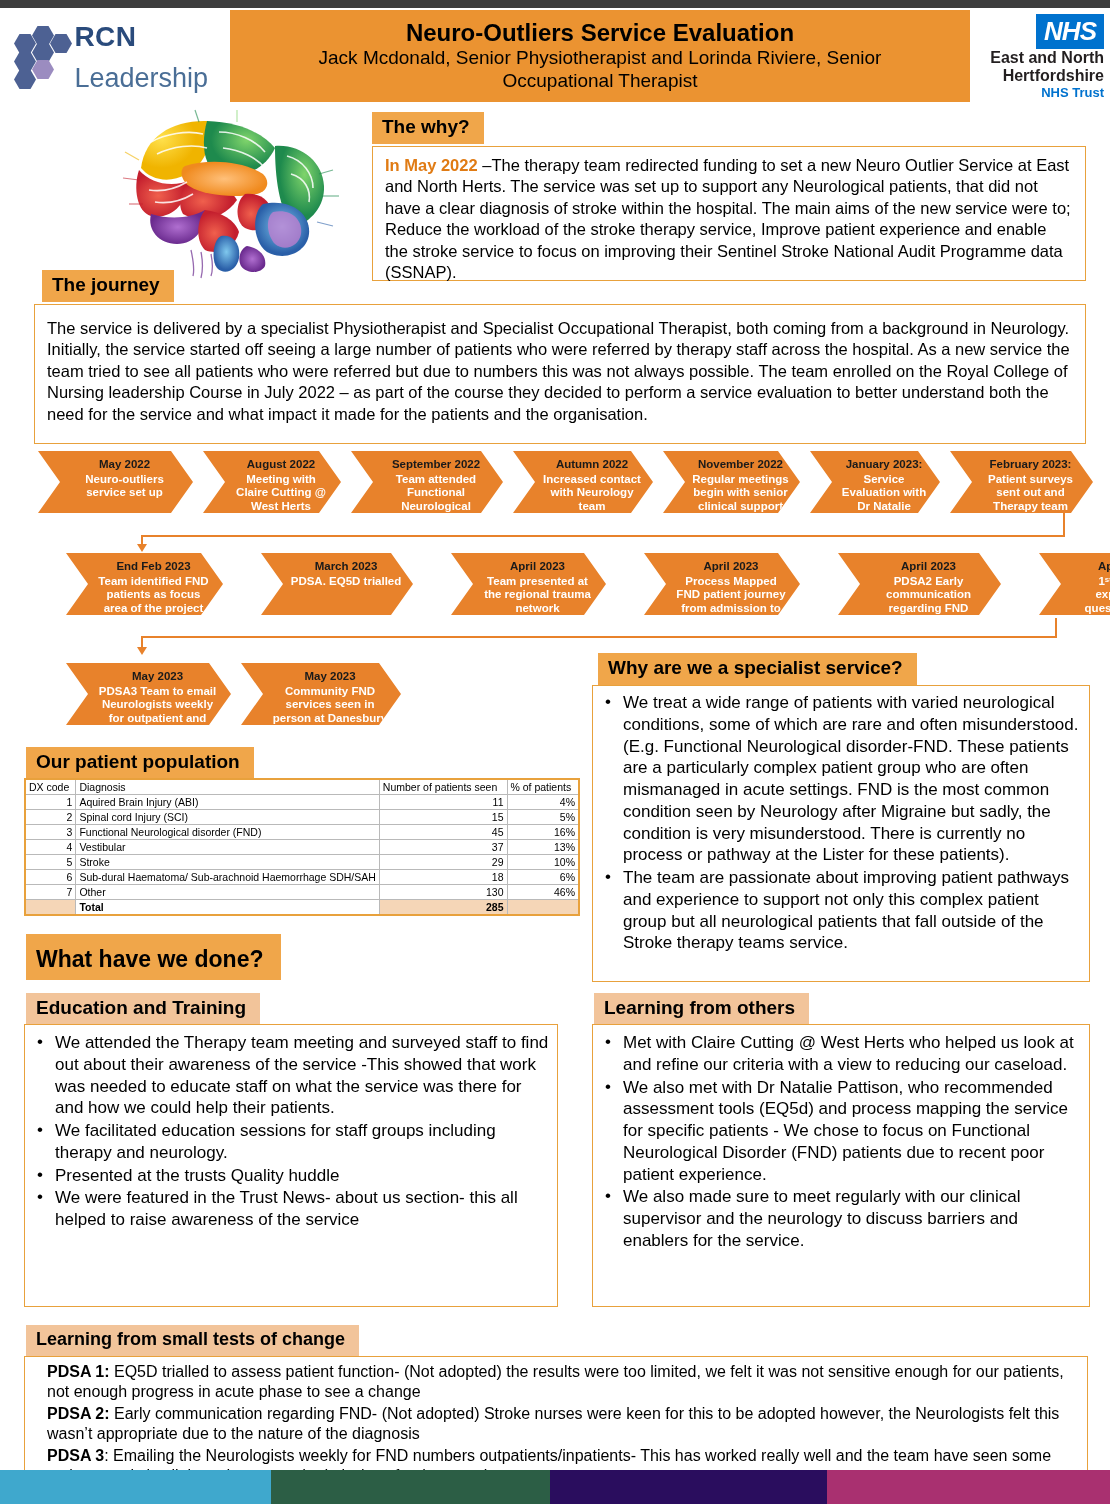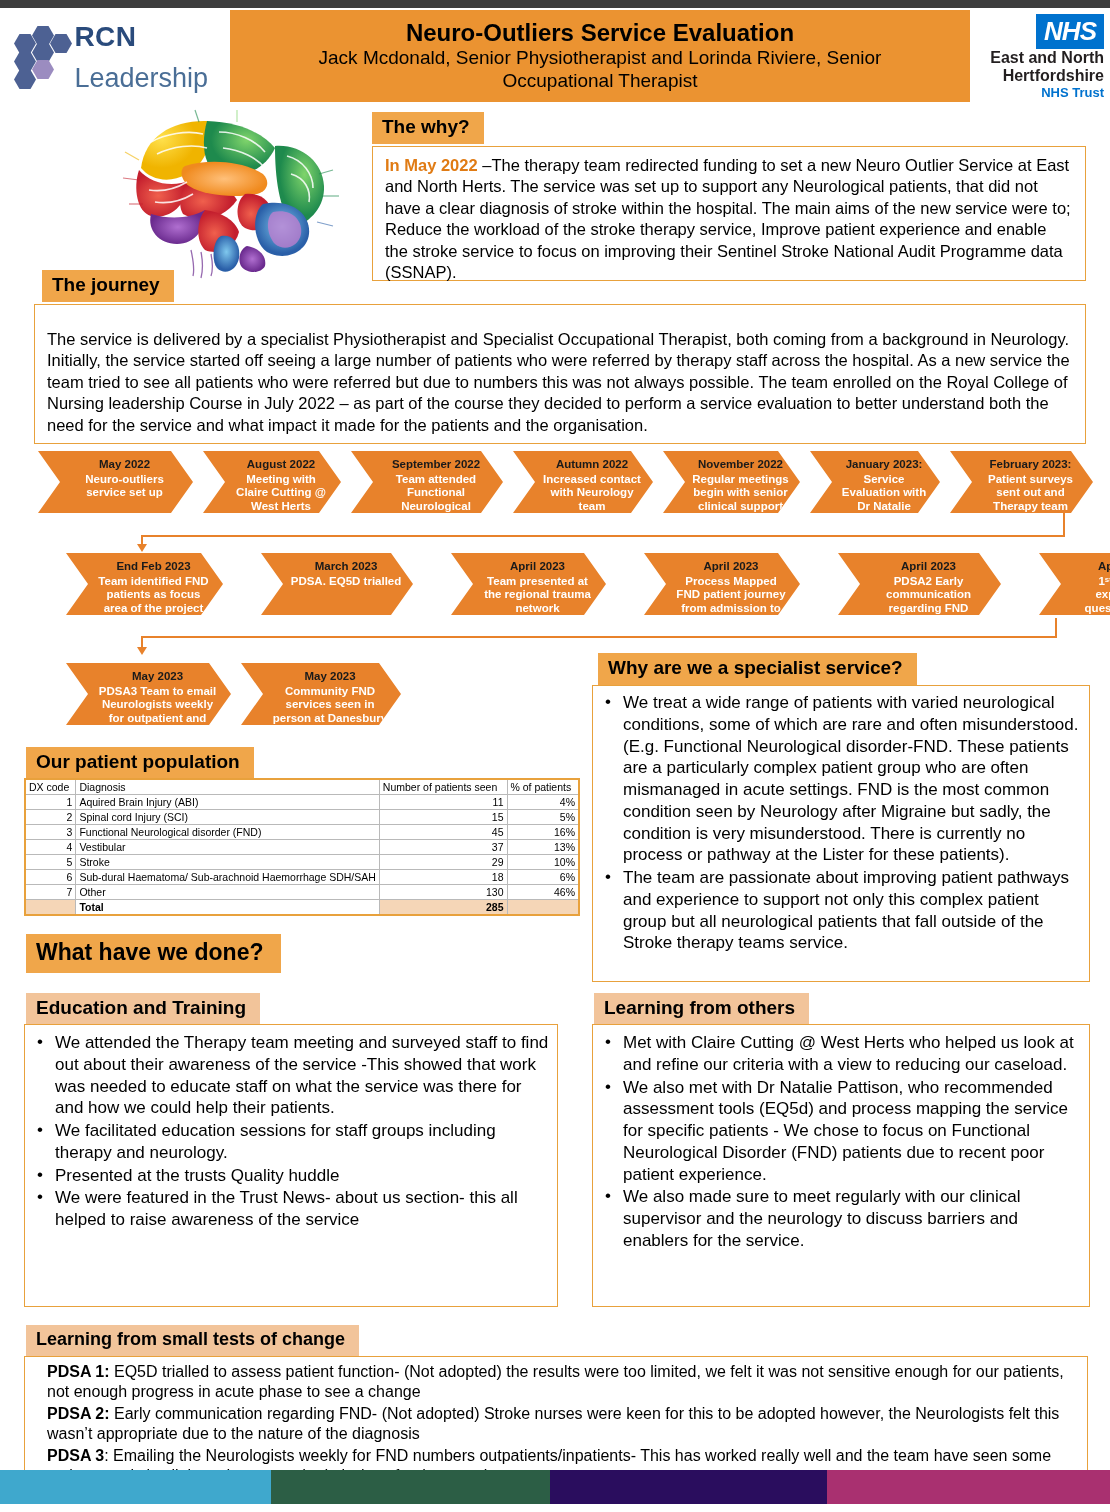--- a/index.html
+++ b/index.html
@@ -49,21 +49,21 @@
   
   #why-tab{position:absolute;left:372px;top:104px;}
   #why-box{position:absolute;left:372px;top:138px;width:714px;height:135px;padding:8px 12px 6px 12px;box-sizing:border-box;}
   .hl{color:#e07b14;font-weight:bold;}
 
   
   #brain{position:absolute;left:95px;top:100px;width:270px;height:172px;}
 
   
   #journey-tab{position:absolute;left:42px;top:262px;}
-  #journey-box{position:absolute;left:34px;top:296px;width:1052px;height:140px;padding:24px 12px;box-sizing:border-box;}
+  #journey-box{position:absolute;left:34px;top:296px;width:1052px;height:140px;padding:13px 12px;box-sizing:border-box;}
 
   
   .tl-row{position:absolute;display:flex;}
   .chev{position:relative;background:#e8822b;color:#fff;height:62px;box-sizing:border-box;
         padding:7px 10px 4px 28px;margin-right:10px;
         clip-path:polygon(0 0, calc(100% - 22px) 0, 100% 50%, calc(100% - 22px) 100%, 0 100%, 22px 50%);text-align:center;}
   .chev .d{font-weight:bold;font-size:11.5px;color:#1a1a1a;line-height:1.18;margin-bottom:1px;}
   .chev .t{font-size:11.5px;font-weight:bold;line-height:1.18;color:#fff;}
   .chev.first{clip-path:polygon(0 0, calc(100% - 22px) 0, 100% 50%, calc(100% - 22px) 100%, 0 100%, 22px 50%);}
 
@@ -77,21 +77,21 @@
   
   #pop-tab{position:absolute;left:26px;top:739px;}
   #pop-table{position:absolute;left:24px;top:770px;width:556px;border-collapse:collapse;background:#fff;
              font-size:10.5px;border:2px solid #e8a13c;}
   #pop-table td,#pop-table th{border:1px solid #b9b9b9;padding:1px 3px;font-weight:normal;white-space:nowrap;}
   #pop-table .num{text-align:right;}
   #pop-table tr.total td{background:#f5d6b7;font-weight:bold;}
   #pop-table tr.total td.lbl{background:#fff;}
 
   
-  #done-tab{position:absolute;left:26px;top:926px;font-size:23px;padding:5px 18px 6px 10px;text-align:center;}
+  #done-tab{position:absolute;left:26px;top:926px;font-size:23px;padding:12px 18px 6px 10px;text-align:center;}
 
   #edu-tab{position:absolute;left:26px;top:985px;font-size:19px;}
   #edu-box{position:absolute;left:24px;top:1016px;width:534px;height:283px;padding:7px 8px 5px 4px;box-sizing:border-box;}
 
   
   #spec-tab{position:absolute;left:598px;top:645px;}
   #spec-box{position:absolute;left:592px;top:677px;width:498px;height:297px;padding:6px 8px 5px 4px;box-sizing:border-box;}
 
   
   #lfo-tab{position:absolute;left:594px;top:985px;font-size:19px;}

